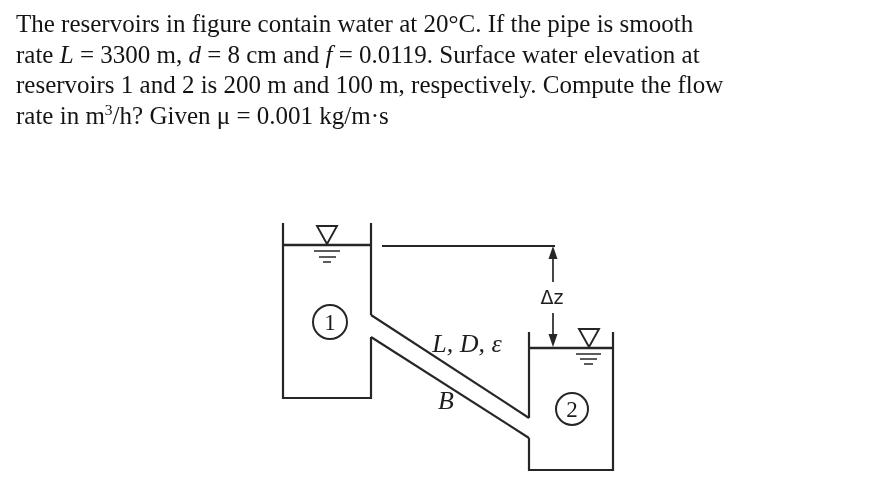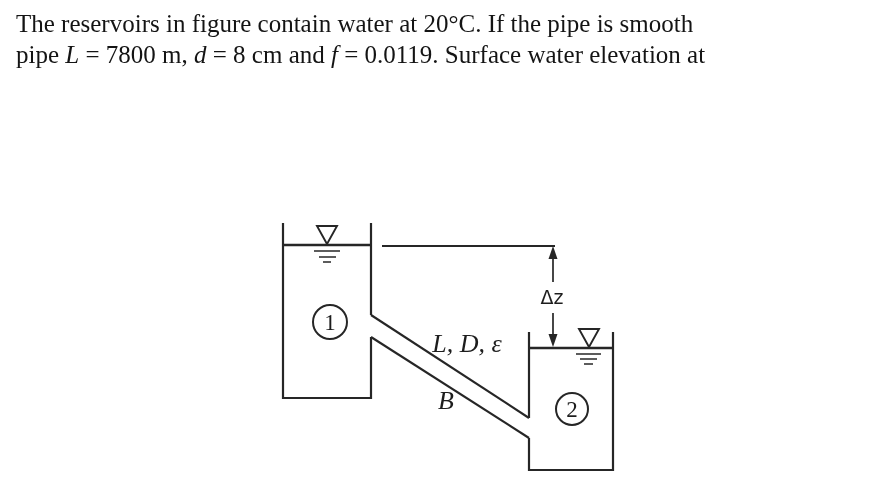--- a/index.html
+++ b/index.html
@@ -40,21 +40,23 @@
     fill: #1d1d1d;
   }
 </style>
 </head>
 <body>
 
 <div class="page">
 
   <div class="problem-statement">
     <div class="problem-line"><span>The reservoirs in figure contain water at 20°C. If the pipe is smooth</span></div>
-    <div class="problem-line"><span>pipe </span><span class="it">L</span><span> = 7800 m, </span><span class="it">d</span><span> = 8 cm and </span><span class="it">f</span><span> = 0.0119. Surface water elevation at</span></div>
+    <div class="problem-line"><span>rate </span><span class="it">L</span><span> = 3300 m, </span><span class="it">d</span><span> = 8 cm and </span><span class="it">f</span><span> = 0.0119. Surface water elevation at</span></div>
+    <div class="problem-line"><span>reservoirs 1 and 2 is 200 m and 100 m, respectively. Compute the flow</span></div>
+    <div class="problem-line"><span>rate in m</span><sup>3</sup><span>/h? Given μ = 0.001 kg/m·s</span></div>
   </div>
 
   <svg class="diagram" width="884" height="494" viewBox="0 0 884 494">
 
     <g>
       <path class="ink-stroke" stroke-width="2.2" d="M283,223 L283,398 L371,398 L371,337 M371,315 L371,223"></path>
       <line class="ink-stroke" stroke-width="2.6" x1="283" y1="245" x2="371" y2="245"></line>
       <polygon class="ink-stroke" stroke-width="1.9" points="317,226 337,226 327,244"></polygon>
       <g>
         <line class="ink-stroke" stroke-width="1.5" x1="314" y1="251" x2="340" y2="251"></line>

